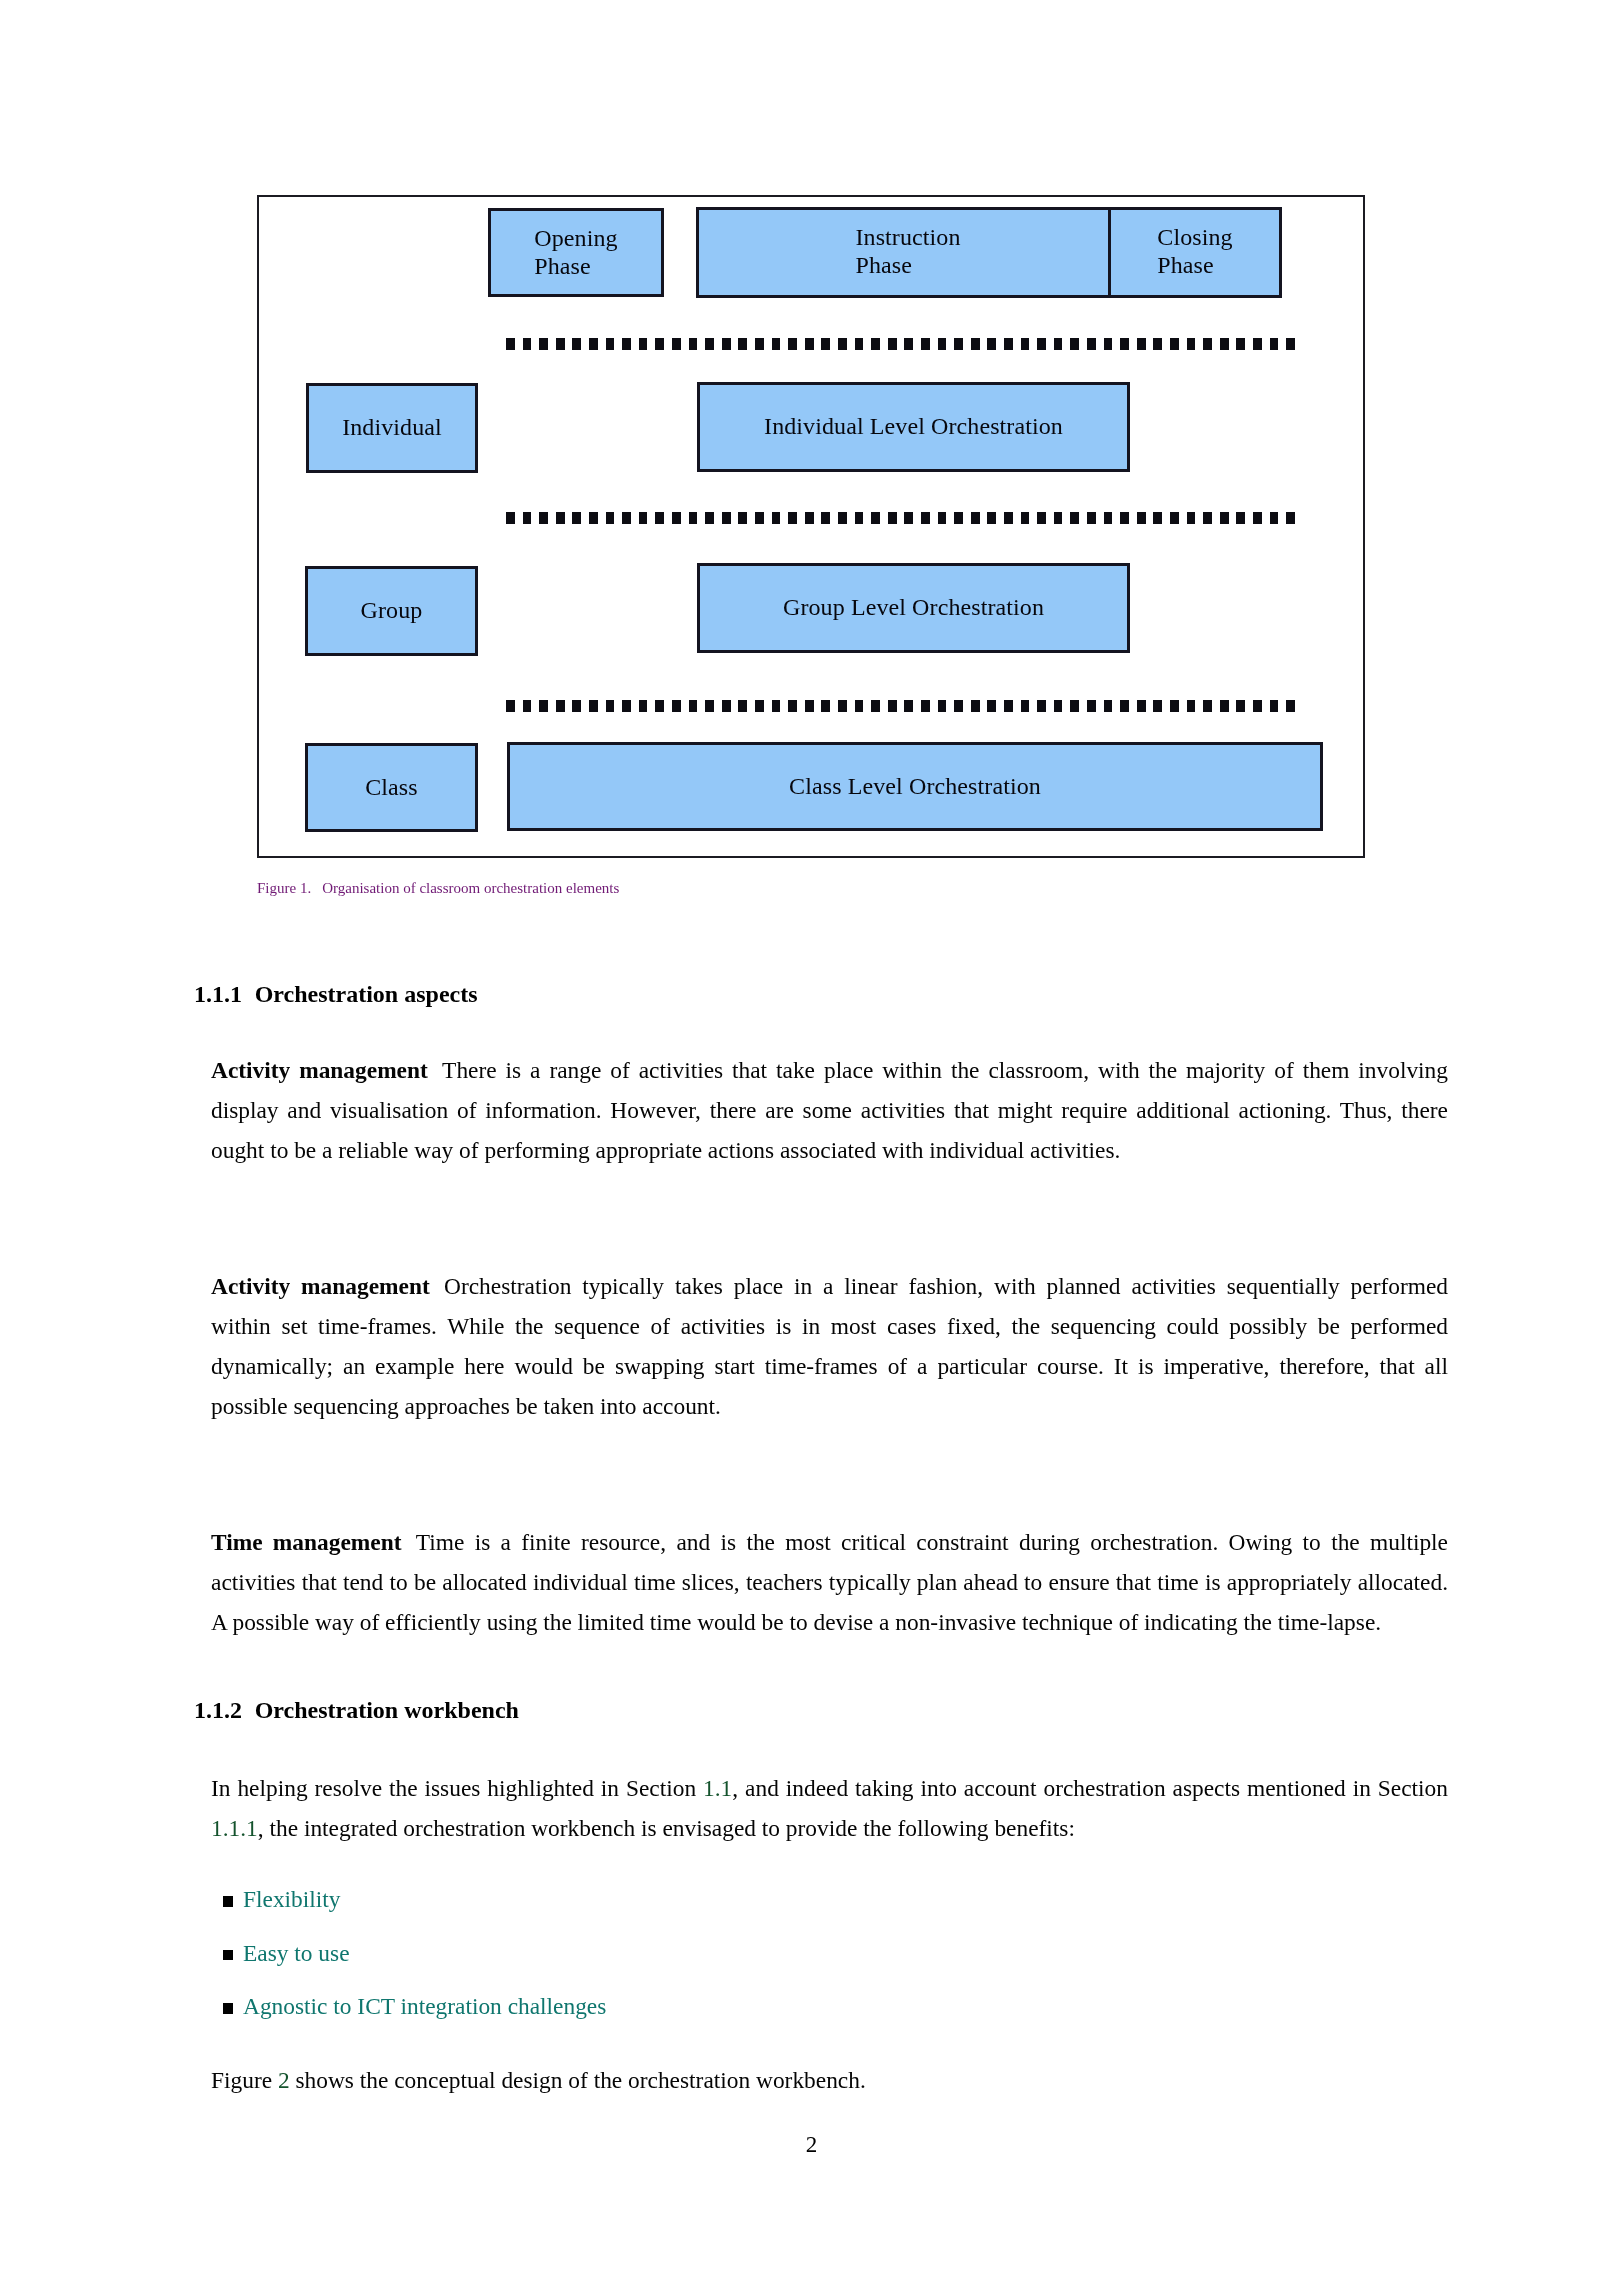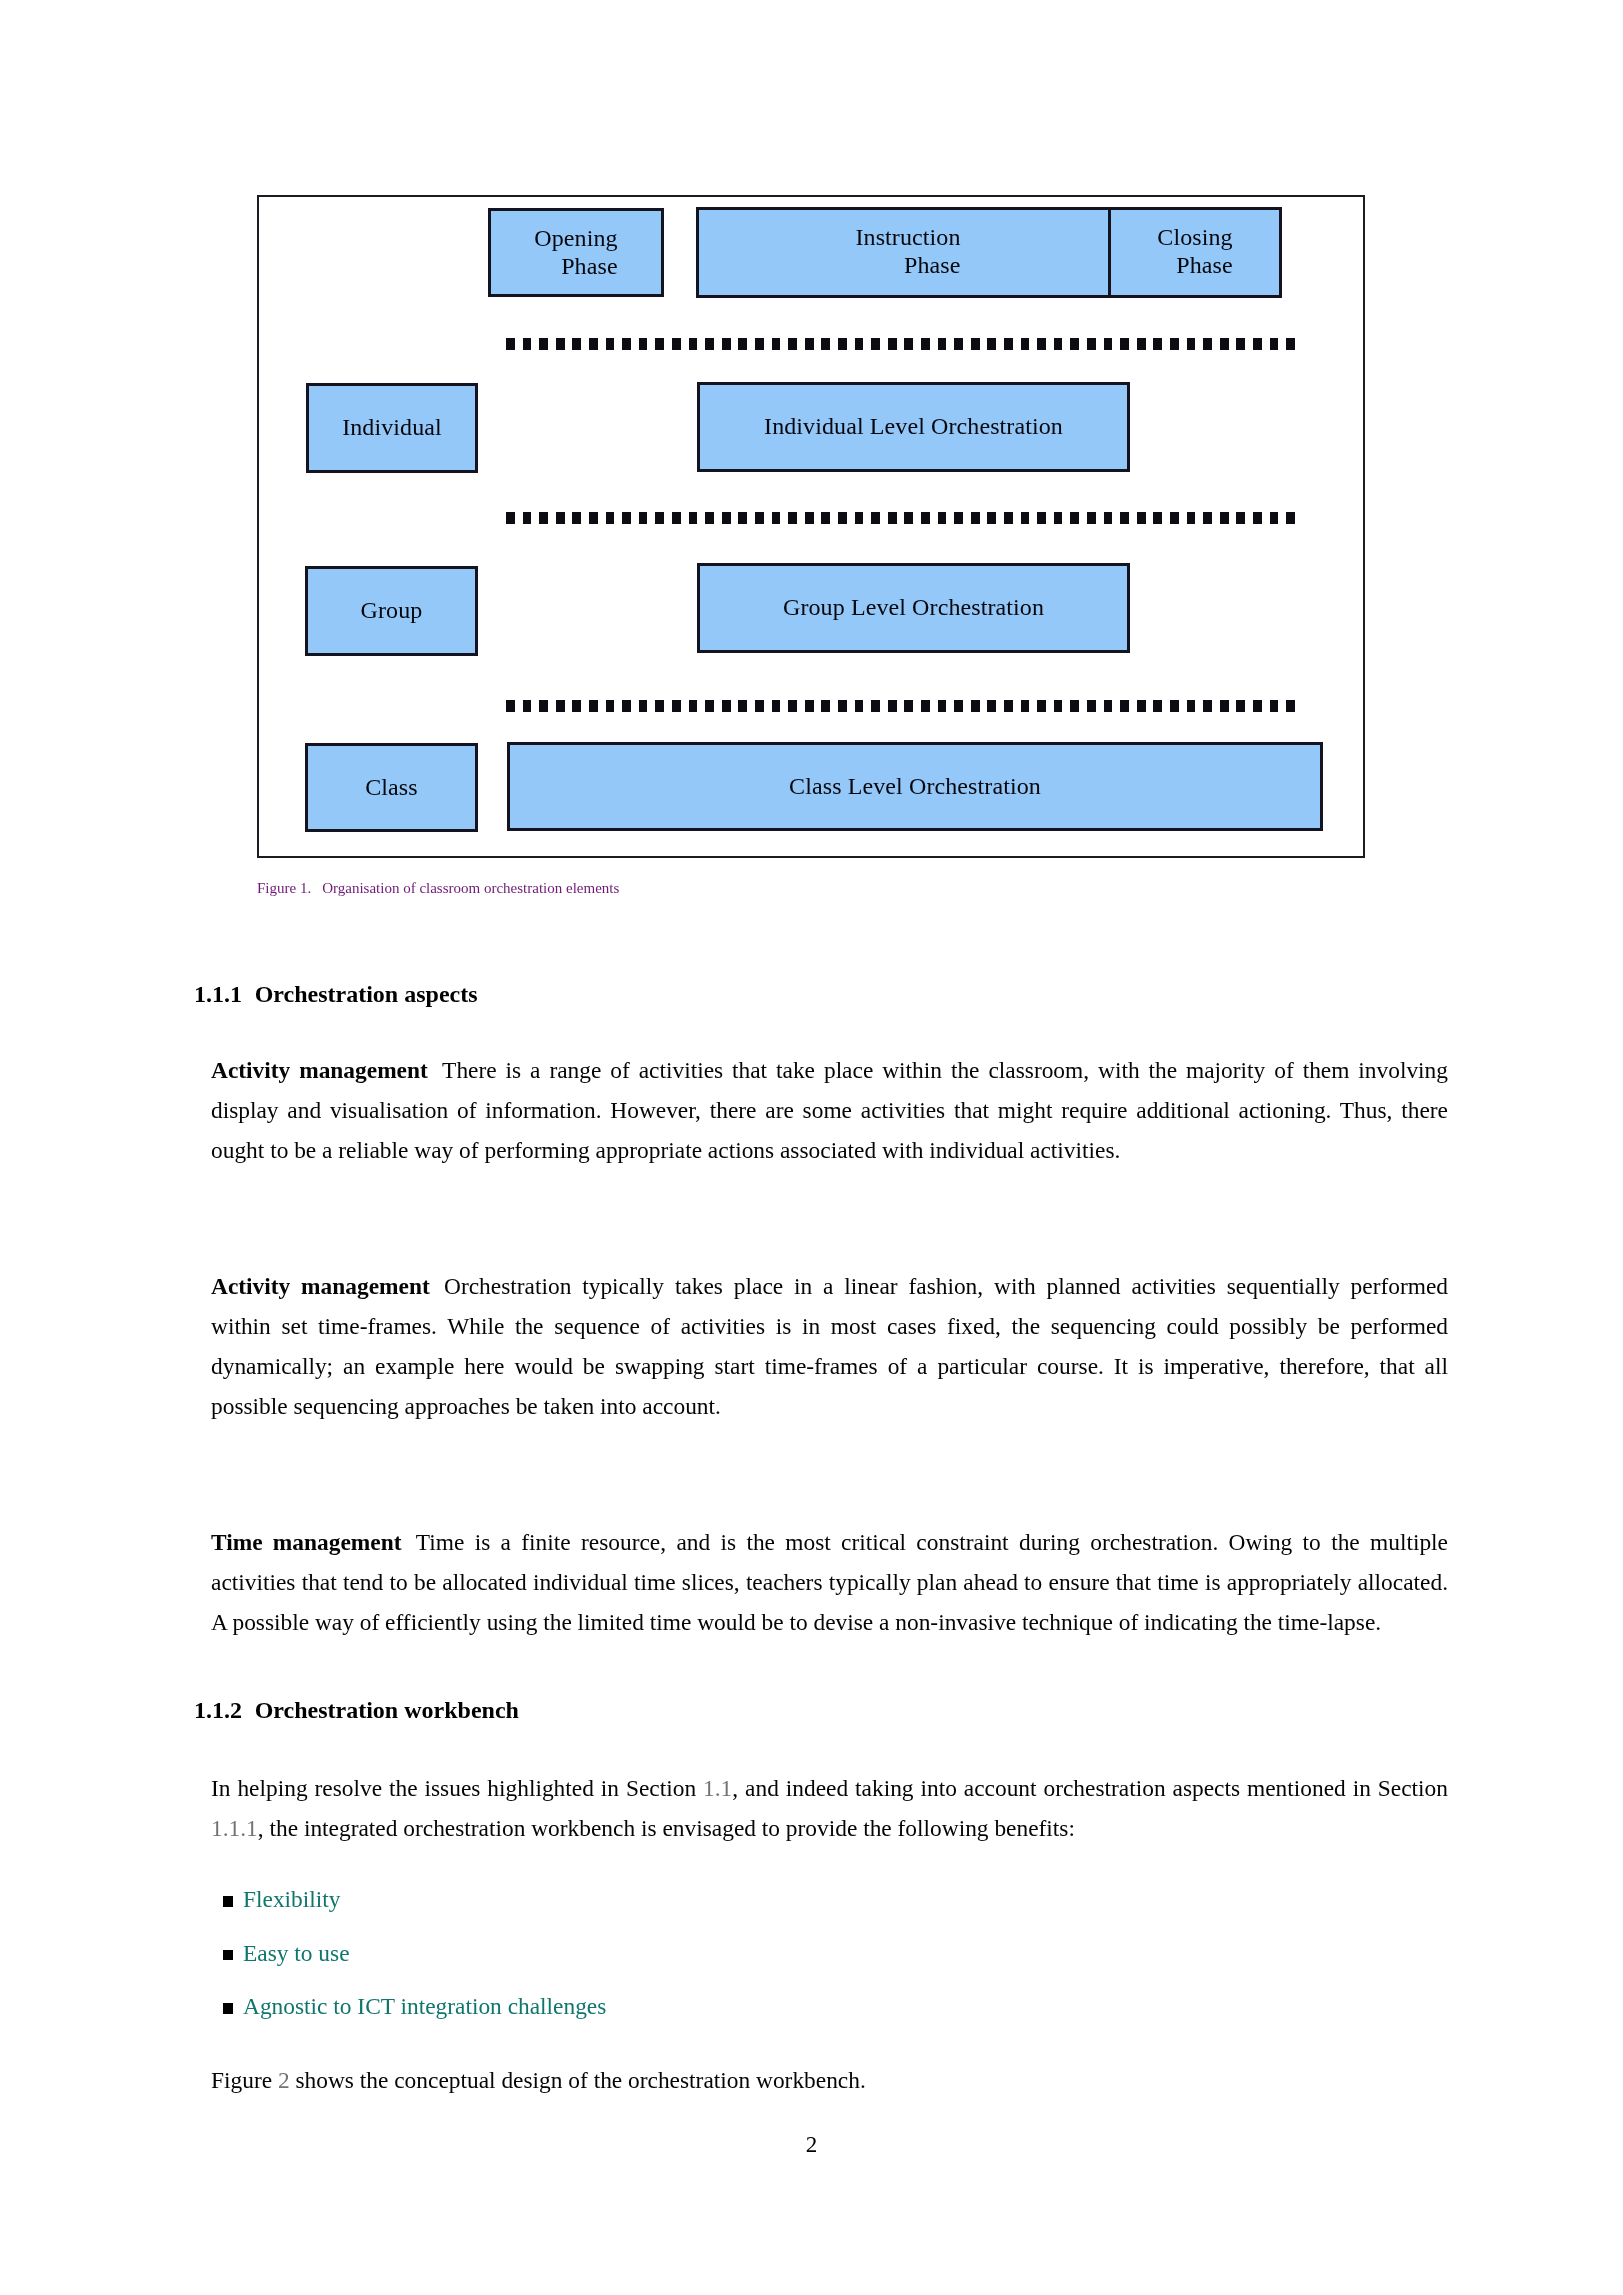--- a/index.html
+++ b/index.html
@@ -36,21 +36,21 @@
   }
 
   .node {
     position: absolute;
     background: #94c8f8;
     border: 3.2px solid #141420;
     box-sizing: border-box;
     display: flex;
     align-items: center;
     justify-content: center;
-    text-align: right;
+    text-align: left;
     font-family: "Liberation Serif", "DejaVu Serif", serif;
     font-size: 24px;
     line-height: 1.16;
     color: #07070d;
     letter-spacing: 0.1px;
   }
   .node .label-inner { display: block; white-space: pre-line; }
 
   .dotted-rule {
     position: absolute;
@@ -98,21 +98,21 @@
     font-size: 23.4px;
     line-height: 40px;
     text-align: justify;
     text-justify: inter-word;
     color: #050505;
   }
   p.para .runin {
     font-weight: bold;
     margin-right: 14.3px;
   }
-  .xref { color: #737373; }
+  .xref { color: #14532d; }
 
   ul.bullets {
     position: absolute;
     margin: 0;
     padding: 0;
     list-style: none;
     width: 1189px;
   }
   ul.bullets li {
     position: relative;

